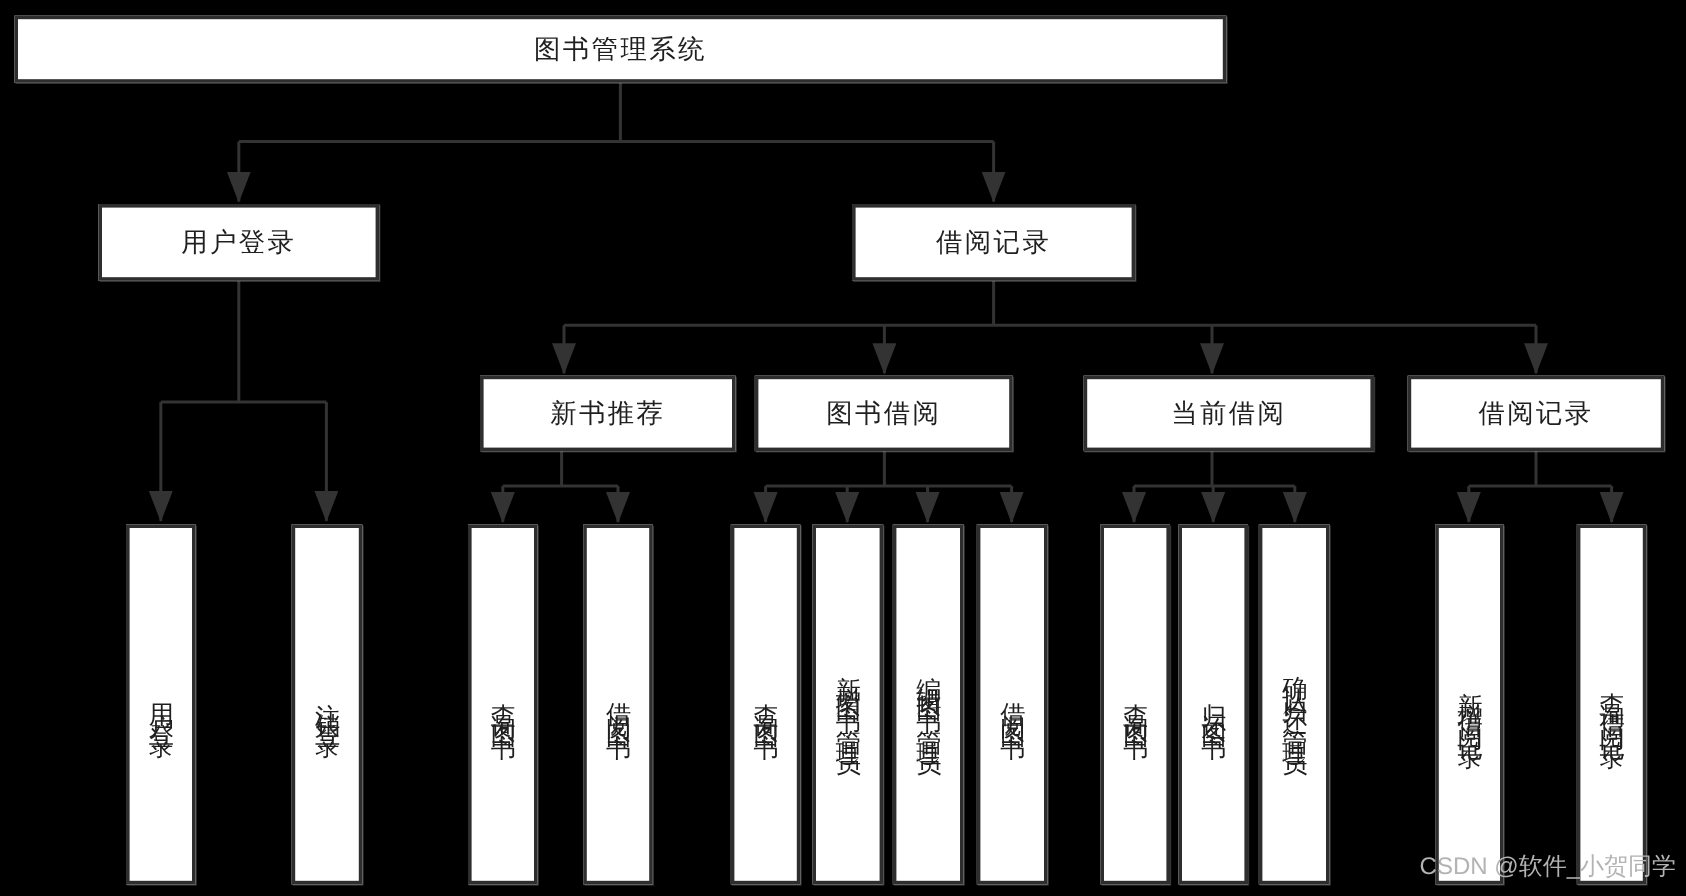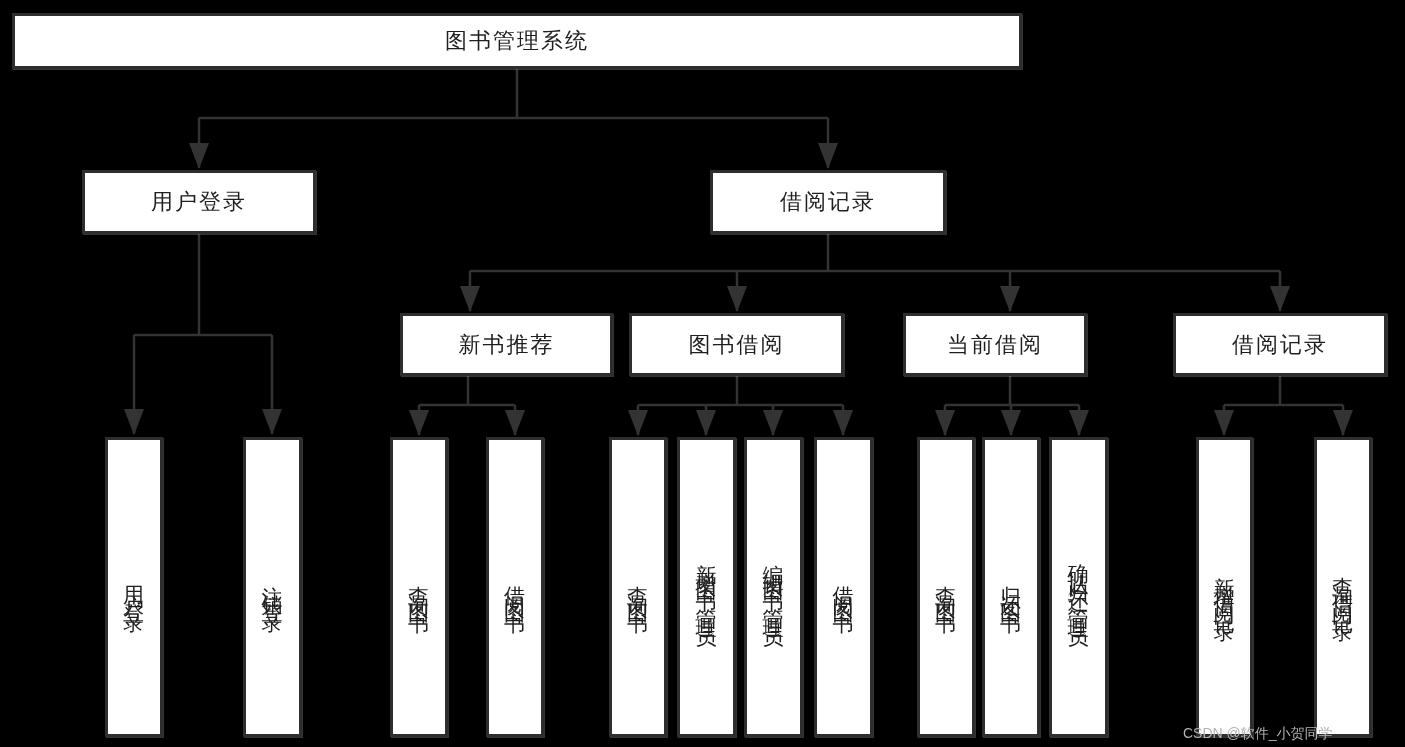--- a/index.html
+++ b/index.html
@@ -38,22 +38,22 @@
     writing-mode: vertical-rl;
     text-orientation: mixed;
     font-size: 21px;
     letter-spacing: 9px;
     line-height: 1;
     white-space: nowrap;
   }
   .watermark {
     position: absolute;
     left: 1183px;
-    top: 725px;
-    font-size: 14px;
+    top: 708px;
+    font-size: 20px;
     color: #b3b3b3;
     white-space: nowrap;
     z-index: 3;
   }
 </style>
 </head>
 <body>
 
 <div class="canvas">
 
@@ -110,21 +110,21 @@
   <div class="node h" style="left:710px; top:170px; width:236px; height:64px;">
     <span>借阅记录</span>
   </div>
 
   <div class="node h" style="left:362px; top:313px; width:213px; height:63px;margin-left:38px;">
     <span>新书推荐</span>
   </div>
   <div class="node h" style="left:629px; top:313px; width:215px; height:63px;justify-content:center;">
     <span>图书借阅</span>
   </div>
-  <div class="node h" style="left:903px; top:313px; width:184px; height:63px;">
+  <div class="node h" style="left:903px; top:313px; width:242px; height:63px;">
     <span>当前借阅</span>
   </div>
   <div class="node h" style="left:1173px; top:313px; width:214px; height:63px;">
     <span>借阅记录</span>
   </div>
 
   <div class="node v" style="left:105px; top:437px; width:58px; height:300px;">
     <span>用户登录</span>
   </div>
   <div class="node v" style="left:243px; top:437px; width:59px; height:300px;">

